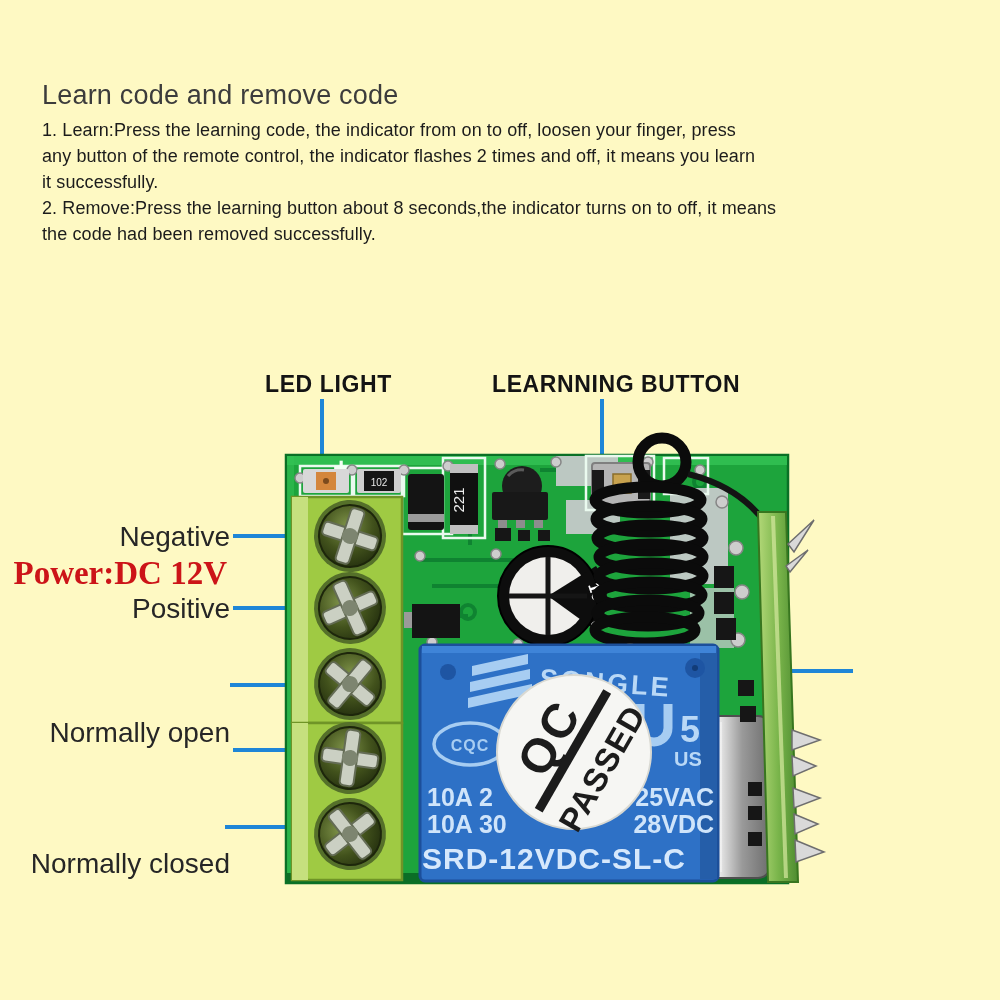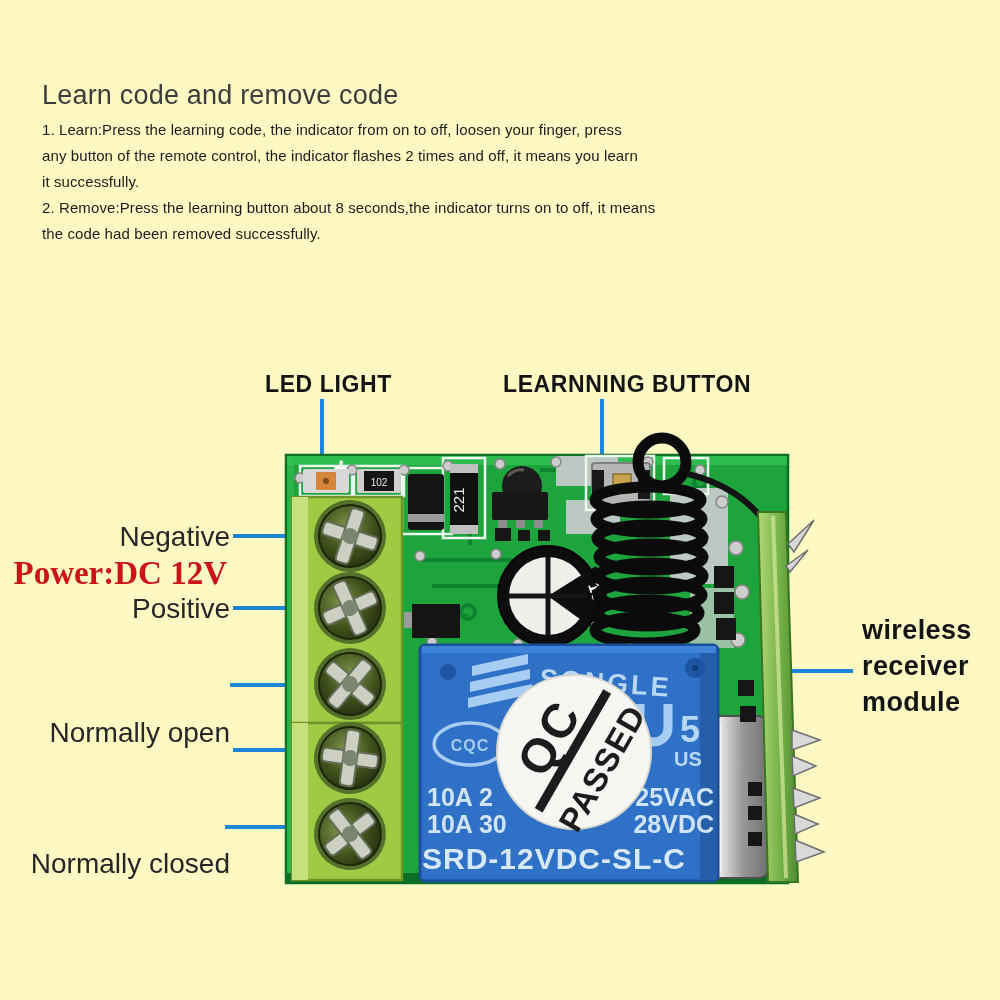--- a/index.html
+++ b/index.html
@@ -1,20 +1,20 @@
 <!DOCTYPE html>
 <html><head>
 <meta charset="utf-8">
 <style>
   html,body{margin:0;padding:0;background:#ffffff;}
   #stage{position:relative;width:1000px;height:1000px;background:#fef9c3;overflow:hidden;
          font-family:"Liberation Sans",sans-serif;padding-left:40px;}
   .abs{position:absolute;}
   #title{left:42px;top:80px;font-size:27px;color:#3c3c3c;letter-spacing:.2px;}
-  #body-text{left:42px;top:117px;width:940px;font-size:15px;line-height:26px;color:#1c1c1c;
+  #body-text{left:42px;top:117px;width:940px;font-size:18px;line-height:26px;color:#1c1c1c;
              white-space:pre-line;letter-spacing:.1px;}
   .callout-bold{font-weight:bold;font-size:23px;letter-spacing:.6px;color:#141414;}
   .side-label{font-size:28px;color:#262626;white-space:nowrap;}
   .right-align{text-align:right;width:230px;}
   #power-label{font-family:"Liberation Serif",serif;font-weight:bold;font-size:33px;color:#cc1418;white-space:nowrap;}
   #wireless-label{font-weight:bold;font-size:27px;line-height:36px;color:#141414;white-space:pre-line;letter-spacing:.4px;}
   .hline{position:absolute;height:4px;background:#1e86d7;}
   .vline{position:absolute;width:4px;background:#1e86d7;}
   svg text{font-family:"Liberation Sans",sans-serif;}
 </style>
@@ -24,31 +24,28 @@
 <div id="stage">
 
   <div class="abs" id="title">Learn code and remove code</div>
   <div class="abs" id="body-text">1. Learn:Press the learning code, the indicator from on to off, loosen your finger, press
 any button of the remote control, the indicator flashes 2 times and off, it means you learn
 it successfully.
 2. Remove:Press the learning button about 8 seconds,the indicator turns on to off, it means
 the code had been removed successfully.</div>
 
   <div class="abs callout-bold" style="left:265px;top:371px;">LED LIGHT</div>
-  <div class="abs callout-bold" style="left:503px;top:371px;">LEARNNING BUTTON</div>
+  <div class="abs callout-bold" style="left:492px;top:371px;">LEARNNING BUTTON</div>
 
   <div class="abs side-label right-align" style="left:0px;top:521px;">Negative</div>
   <div class="abs right-align" id="power-label" style="left:-3px;top:555px;">Power:DC 12V</div>
   <div class="abs side-label right-align" style="left:0px;top:593px;">Positive</div>
   <div class="abs side-label right-align" style="left:0px;top:669px;margin-top:48px;">Normally open</div>
   <div class="abs side-label right-align" style="left:0px;top:848px;">Normally closed</div>
 
-  <div class="abs" id="wireless-label" style="left:862px;top:612px;">wireless
-receiver
-module</div>
 
   <div class="vline" style="left:320px;top:399px;height:62px;"></div>
   <div class="vline" style="left:600px;top:399px;height:68px;"></div>
   <div class="hline" style="left:233px;top:534px;width:86px;"></div>
   <div class="hline" style="left:233px;top:606px;width:88px;"></div>
   <div class="hline" style="left:230px;top:683px;width:93px;"></div>
   <div class="hline" style="left:233px;top:748px;width:85px;"></div>
   <div class="hline" style="left:225px;top:825px;width:94px;"></div>
   <div class="hline" style="left:789px;top:669px;width:64px;"></div>
 

